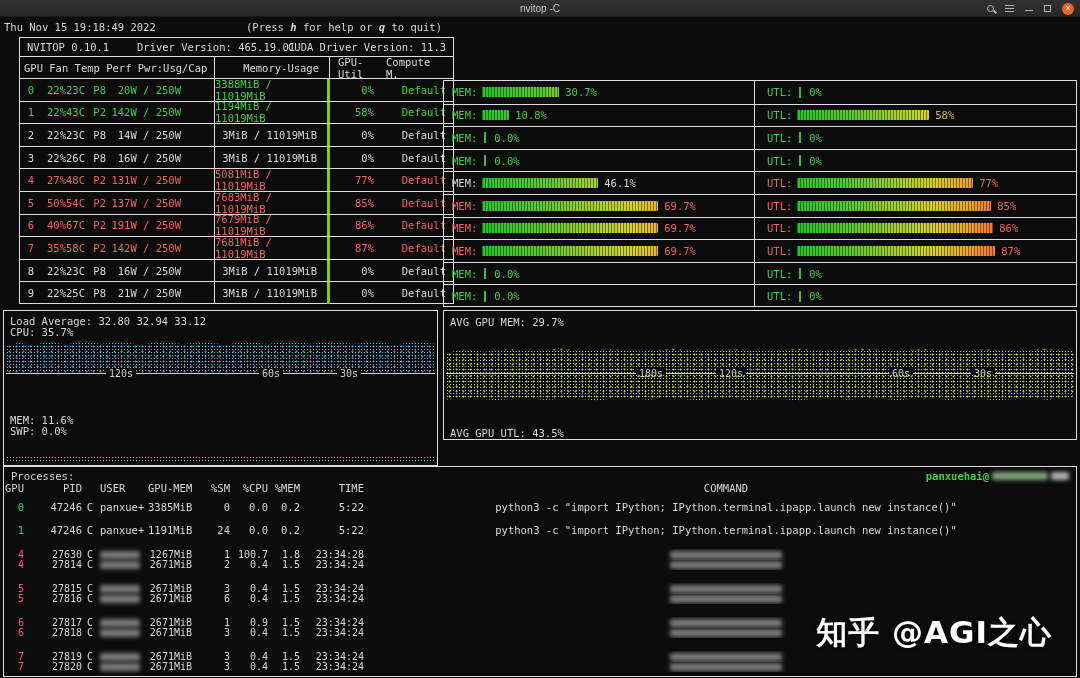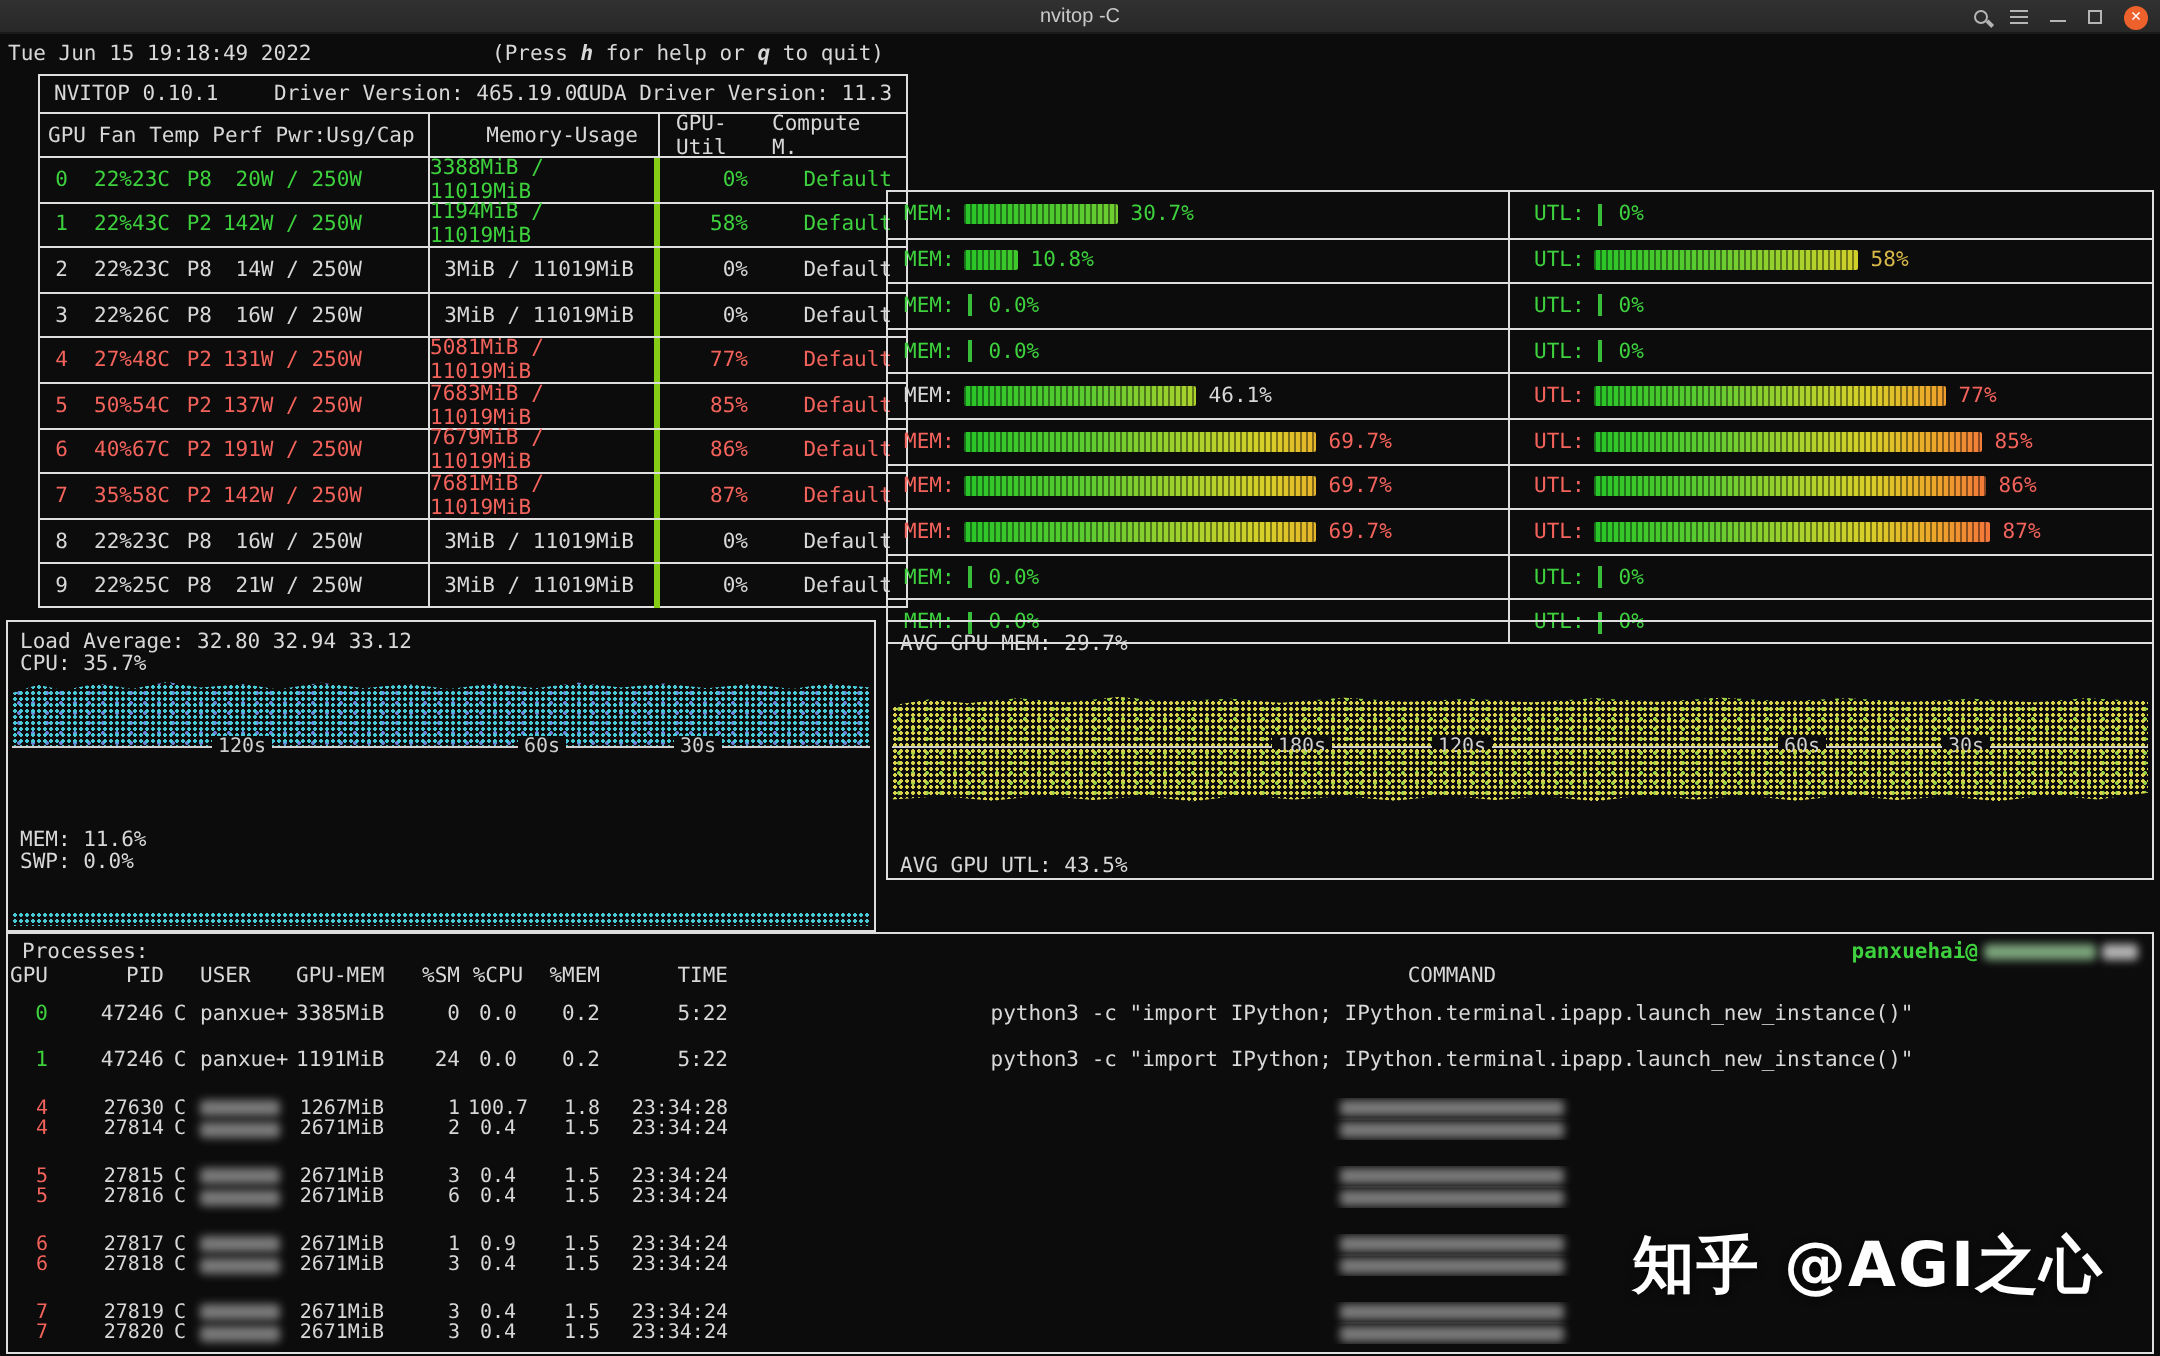--- a/index.html
+++ b/index.html
@@ -76,21 +76,21 @@
   .prow{display:flex;align-items:center}
   .prow.big{height:23px}
   .prow.small{height:10.5px;font-size:10px}
   .pc{white-space:nowrap}
   .pc.g{width:26px;text-align:right;padding-right:6px}
   .pc.pid{width:52px;text-align:right}
   .pc.ty{width:16px;text-align:center}
   .pc.us{width:50px;text-align:left;padding-left:2px}
   .pc.pm{width:44px;text-align:right}
   .pc.sm{width:38px;text-align:right}
-  .pc.cp2{width:38px;text-align:center}
+  .pc.cp2{width:38px;text-align:right}
   .pc.pme{width:32px;text-align:right}
   .pc.tm{width:64px;text-align:right}
   .pc.cmd{flex:1;text-align:center;padding-left:12px;overflow:hidden}
   .rblk{display:inline-block;height:8px;border-radius:2px;background:#8d8d8d;filter:blur(2px);opacity:.85;vertical-align:middle}
   .ublk{width:40px}
   .cblk{width:112px}
   .hostblk{width:56px;background:#8fbf8f}
   .hostblk2{width:18px;background:#cfcfcf}
   
   .watermark{position:absolute;right:28px;top:612px;font-family:"DejaVu Sans",sans-serif;font-size:31px;font-weight:bold;color:#ffffff;text-shadow:0 1px 5px rgba(0,0,0,.65);letter-spacing:1px}
@@ -102,21 +102,21 @@
   <span>nvitop -C</span>
   <div class="tb-icons">
     <span class="search-ic"></span>
     <span class="menu-ic"></span>
     <span class="min-ic"></span>
     <span class="max-ic"></span>
     <span class="close-ic">×</span>
   </div>
 </div>
 
-<div class="abs" style="top:21px;left:4px">Tue Jun 15 19:18:49 2022</div>
+<div class="abs" style="top:21px;left:4px">Thu Nov 15 19:18:49 2022</div>
 <div class="abs" style="top:21px;left:246px"><span>(Press </span><span class="key">h</span><span> for help or </span><span class="key">q</span><span> to quit)</span></div>
 
 <div class="box" style="left:19px;top:37px;width:435px;height:267px">
   <div class="nv-line">
     <span class="abs" style="left:7px;top:3px">NVITOP 0.10.1</span>
     <span class="abs" style="left:117px;top:3px">Driver Version: 465.19.01</span>
     <span class="abs" style="left:268px;top:3px">CUDA Driver Version: 11.3</span>
   </div>
   <div class="tbl-head">
     <span class="hleft">GPU Fan Temp Perf Pwr:Usg/Cap</span>
@@ -223,21 +223,21 @@
     <span class="ct">25C</span>
     <span class="cp">P8</span>
     <span class="cw">21W / 250W</span>
     <span class="cm">3MiB / 11019MiB</span>
     <span class="cu">0%</span>
     <span class="cc">Default</span>
   </div>
     </div>
 </div>
 
-<div class="box" style="left:443px;top:95px;width:634px;height:227px">
+<div class="box" style="left:443px;top:80px;width:634px;height:227px">
     <div class="rprow">
     <div class="mcell c-green">
         <span class="mlabel">MEM:</span>
         <span class="fill" style="width:77px;background-size:3px 100%,252px 100%"></span>
         <span class="pct">30.7%</span>
       </div>
     <div class="ucell c-green">
         <span class="mlabel">UTL:</span>
         <span class="zbar"></span>
         <span class="pct">0%</span>

